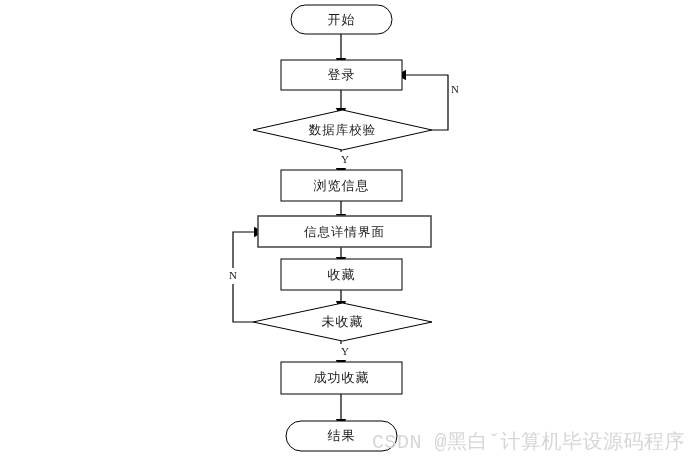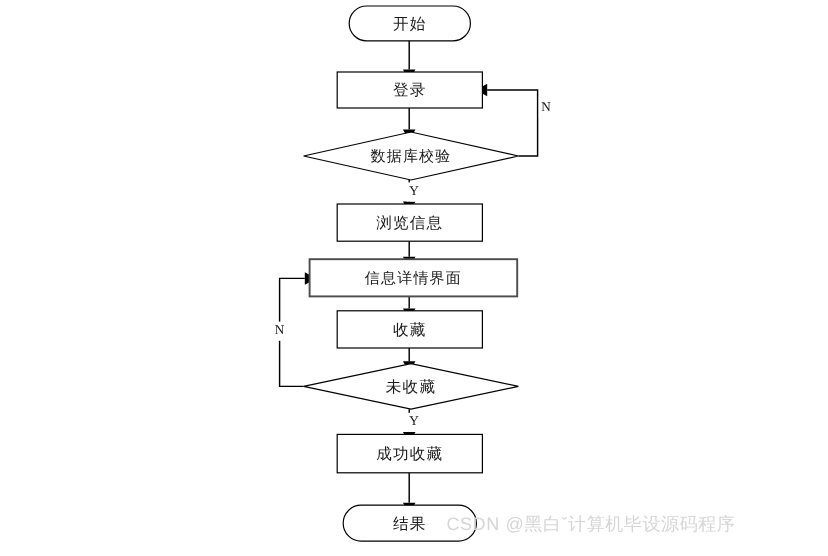--- a/index.html
+++ b/index.html
@@ -59,22 +59,22 @@
     font-family: "Liberation Serif", serif;
     font-size: 11px;
     fill: #1a1a1a;
     text-anchor: middle;
     dominant-baseline: middle;
   }
   .watermark {
     position: absolute;
     left: 372px;
     top: 428px;
-    font-family: Liberation Sans, sans-serif;
-    font-size: 15px;
+    font-family: Liberation Mono, monospace;
+    font-size: 20px;
     color: #d6d6d6;
     white-space: nowrap;
     letter-spacing: 0.5px;
     user-select: none;
   }
 </style>
 </head>
 <body>
 
 <div id="flow-root">

